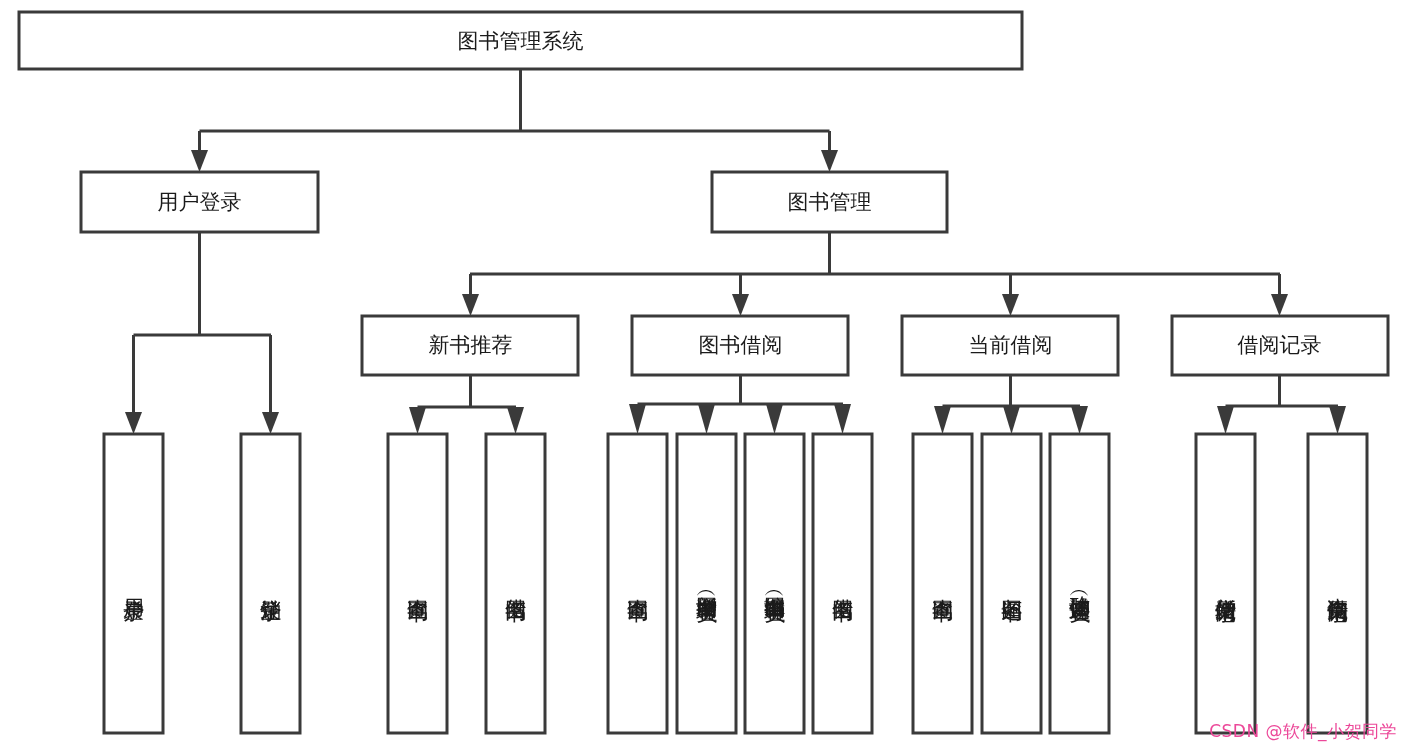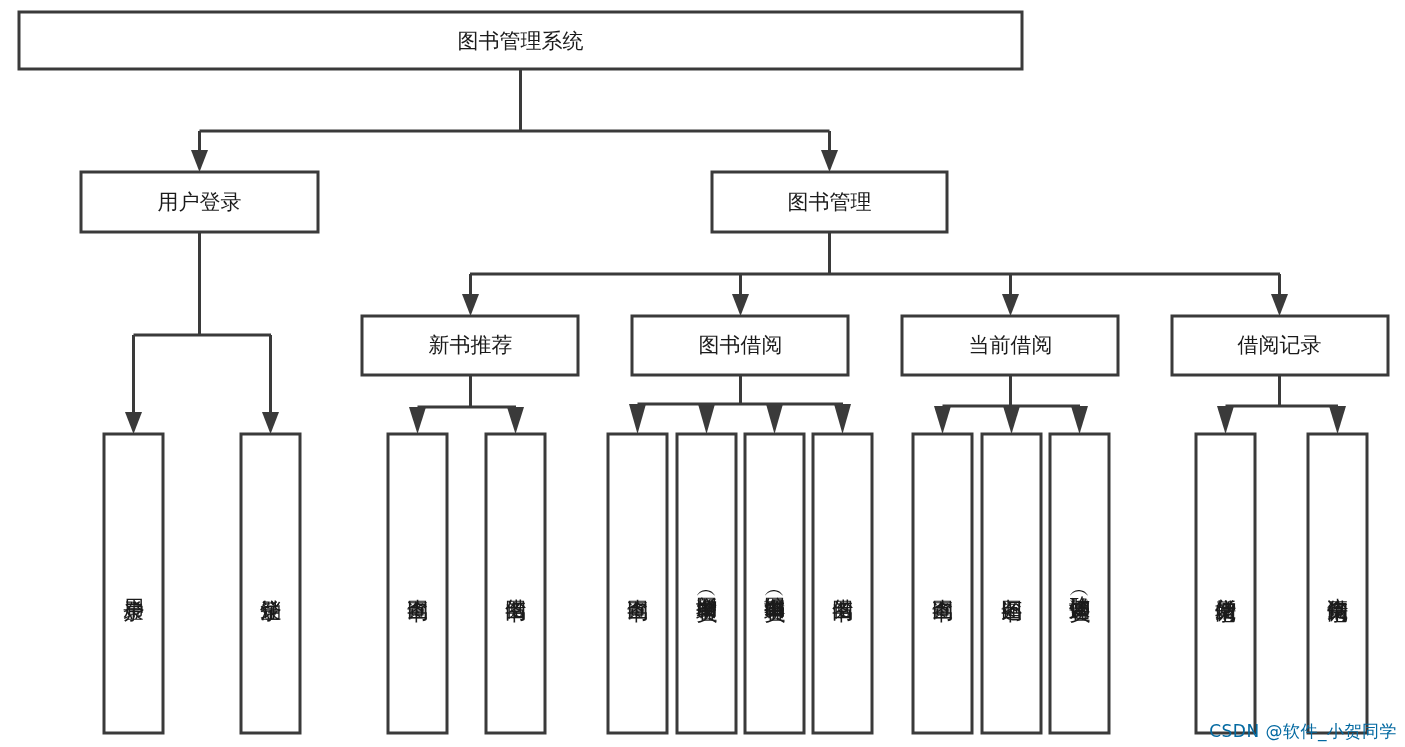--- a/index.html
+++ b/index.html
@@ -48,21 +48,21 @@
     fill: #1b1b1b;
     text-anchor: middle;
     dominant-baseline: middle;
   }
   .watermark-text {
     position: absolute;
     right: 8px;
     bottom: 4px;
     font-family: "DejaVu Sans", "Liberation Sans", sans-serif;
     font-size: 17px;
-    color: #0369a1;
+    color: #ec4899;
     letter-spacing: 0.5px;
     white-space: nowrap;
     user-select: none;
   }
   .vlabel {
     position: absolute;
     display: flex;
     align-items: center;
     justify-content: center;
     writing-mode: vertical-rl;

